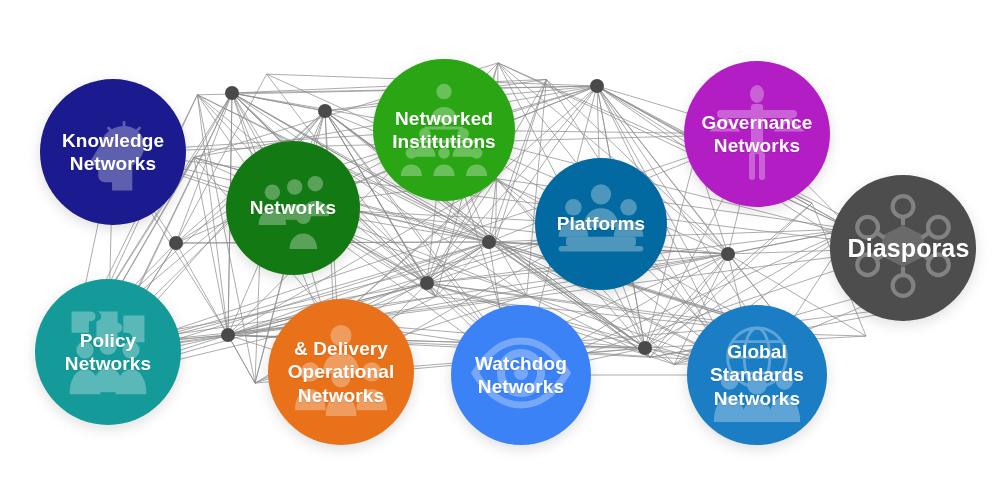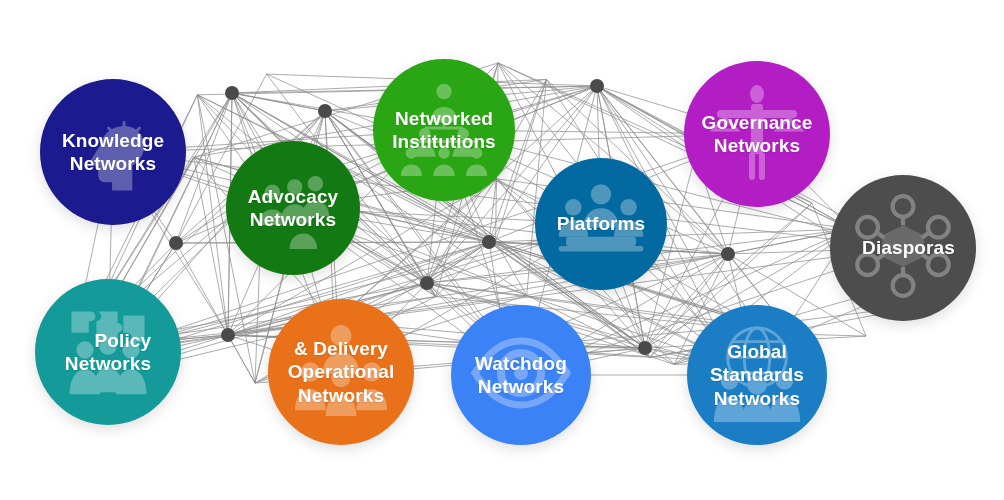--- a/index.html
+++ b/index.html
@@ -404,21 +404,20 @@
           <circle cx="52" cy="28" r="9"></circle>
             <path d="M36 66c0-11 7-18 16-18s16 7 16 18z"></path>
           <circle cx="76" cy="24" r="9"></circle>
             <path d="M60 62c0-11 7-18 16-18s16 7 16 18z"></path>
           <circle cx="62" cy="62" r="9"></circle>
             <path d="M46 100c0-11 7-18 16-18s16 7 16 18z"></path>
         </g>
       </svg>
     </div>
     <div class="bubble-label" style="font-size: 19px;">
-      <div>Advocacy</div>
       <div>Networks</div>
     </div>
   </div>
 
   <div class="bubble" id="bubble-2" style="left: 373px; top: 59px; width: 142px; height: 142px; background: rgb(42, 165, 19);">
     <div class="bubble-icon">
       <svg width="96" height="96" viewBox="0 0 100 100">
         <g fill="#ffffff">
           <circle cx="50" cy="12" r="8"></circle>
             <path d="M36 44c0-10 6-16 14-16s14 6 14 16z"></path>
@@ -495,26 +494,26 @@
           <circle cx="50" cy="12" r="10"></circle>
             <circle cx="50" cy="88" r="10"></circle>
           <circle cx="16" cy="32" r="10"></circle>
             <circle cx="84" cy="32" r="10"></circle>
           <circle cx="16" cy="68" r="10"></circle>
             <circle cx="84" cy="68" r="10"></circle>
           <path d="M50 22v8M50 70v8M26 38l6 4M74 38l-6 4M26 62l6-4M74 62l-6-4"></path>
         </g>
       </svg>
     </div>
-    <div class="bubble-label" style="font-size: 19px; margin-left: 11px;">
+    <div class="bubble-label" style="font-size: 25px; margin-left: 11px;">
       <div>Diasporas</div>
     </div>
   </div>
 
-  <div class="bubble" id="bubble-6" style="left: 35px; top: 279px; width: 146px; height: 146px; background: rgb(21, 154, 154); text-align: right;">
+  <div class="bubble" id="bubble-6" style="left: 35px; top: 279px; width: 146px; height: 146px; background: rgb(21, 154, 154);">
     <div class="bubble-icon">
       <svg width="96" height="96" viewBox="0 0 100 100">
         <g fill="#ffffff">
           <path d="M12 10h20a5 5 0 0 1 0 10h-2v12H12z"></path>
           <path d="M38 10h22v12a5 5 0 0 1 0 10v10H38V20a5 5 0 0 0 0-10z"></path>
           <path d="M66 14h22v28H70a5 5 0 0 0 0-10h-4z"></path>
           <circle cx="26" cy="50" r="9"></circle>
             <path d="M10 96c0-16 7-26 16-26s16 10 16 26z"></path>
           <circle cx="74" cy="50" r="9"></circle>
             <path d="M58 96c0-16 7-26 16-26s16 10 16 26z"></path>

